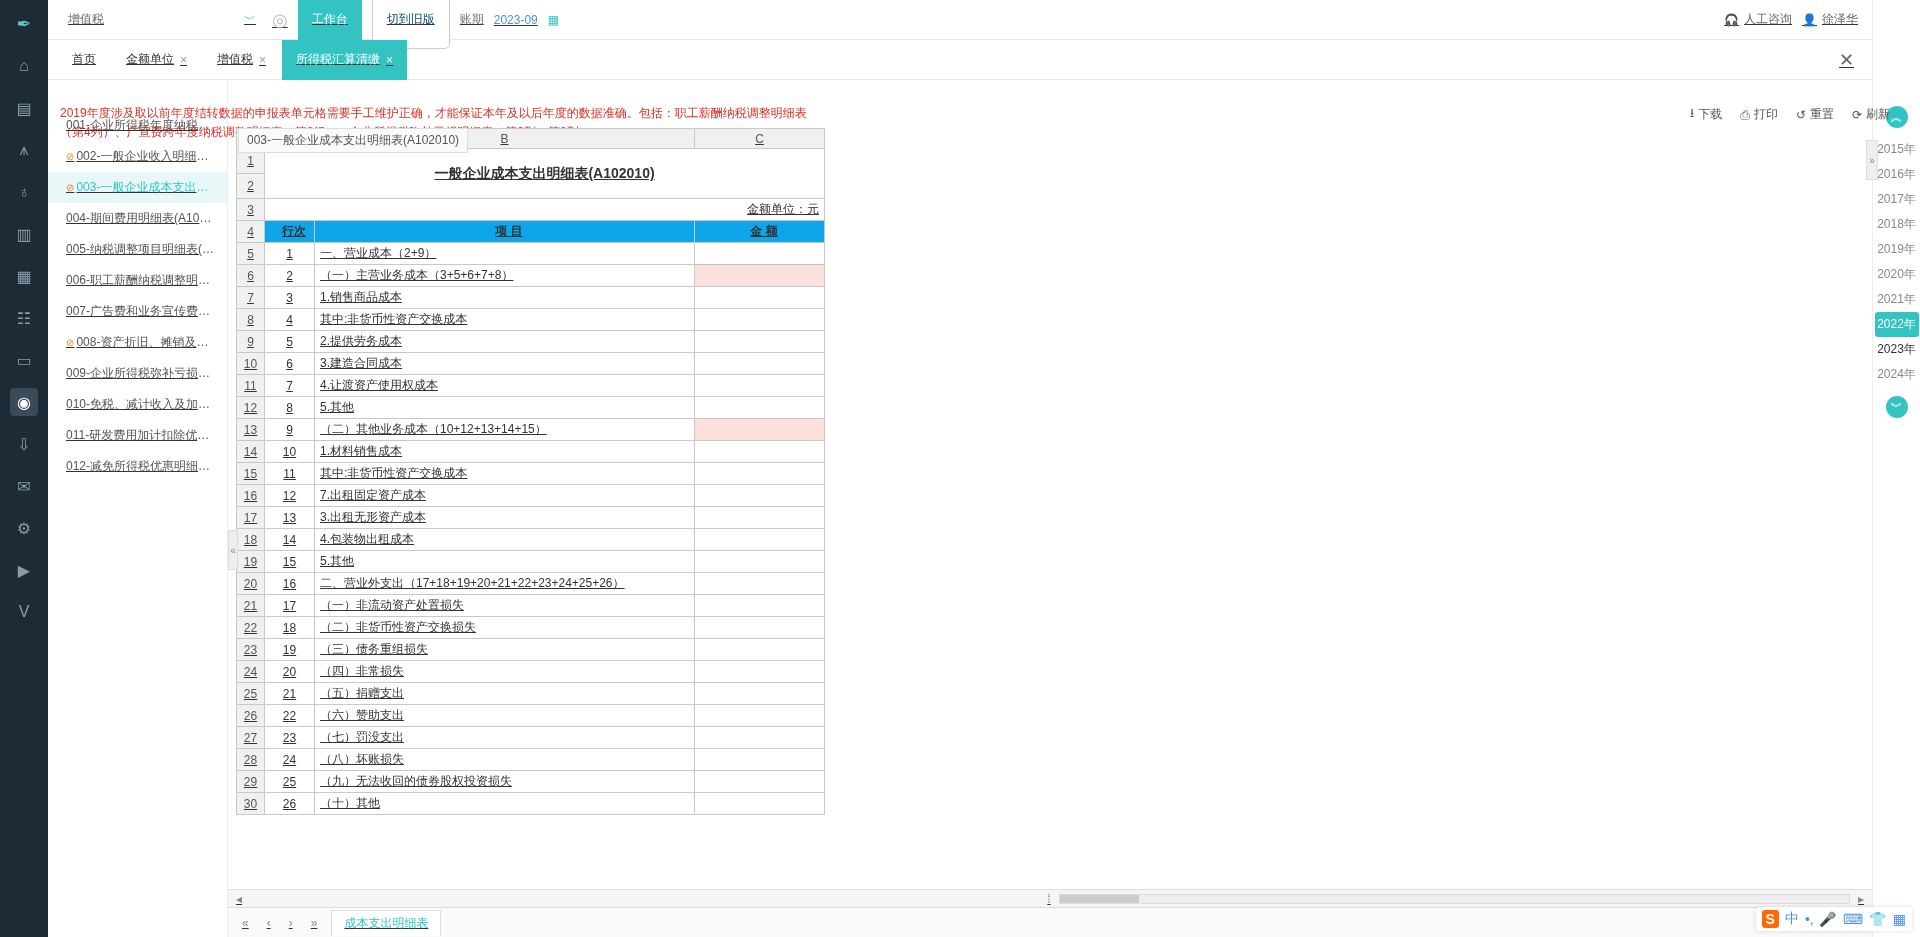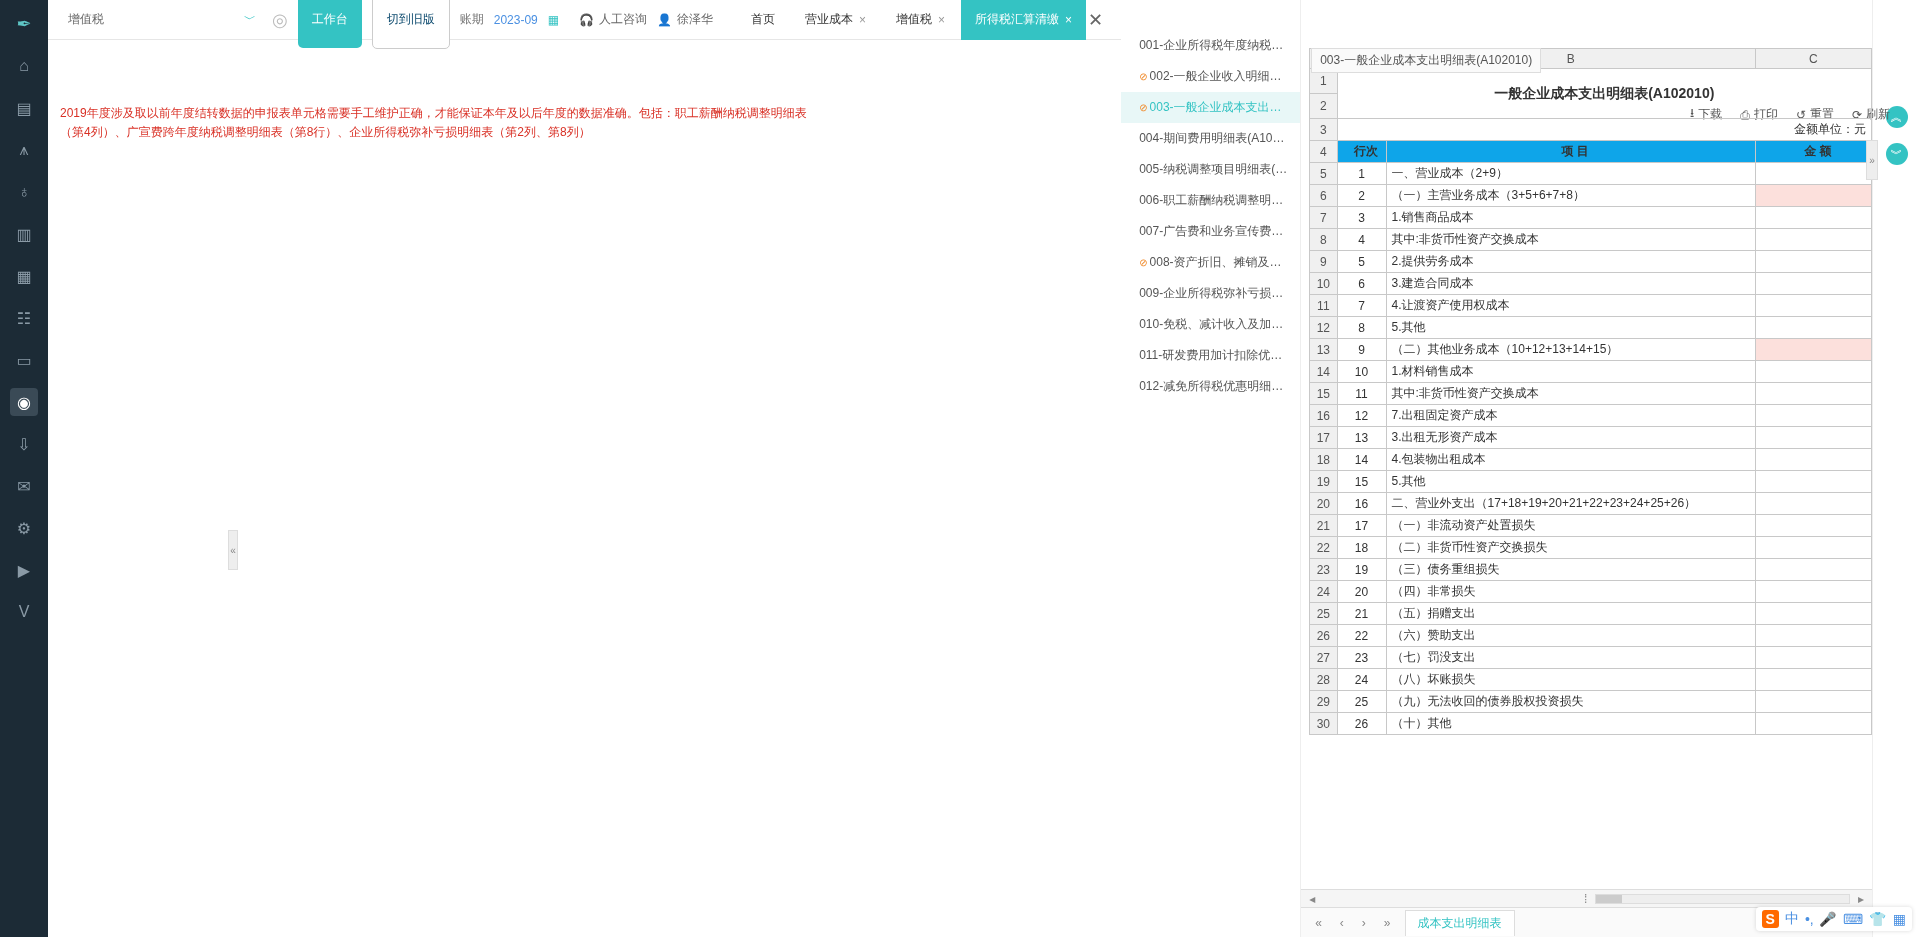--- a/index.html
+++ b/index.html
@@ -2,21 +2,21 @@
 <html><head>
   <meta charset="utf-8">
   <style>
     * { margin: 0; padding: 0; box-sizing: border-box; font-family: "Microsoft YaHei", Arial, sans-serif; }
     body { background: #f5f5f5; color: #333; font-size: 12px; overflow: hidden; }
     .app { display: flex; height: 937px; width: 1920px; }
     .left-rail { width: 48px; background: #1c2b36; display: flex; flex-direction: column; align-items: center; padding-top: 10px; gap: 14px; }
     .left-rail .logo { width: 28px; height: 28px; border-radius: 50%; display: flex; align-items:center; justify-content:center; color:#5ec5c5; font-size:18px; }
     .left-rail .nav-icon { width: 28px; height: 28px; display:flex; align-items:center; justify-content:center; color:#8a9aa6; font-size:16px; cursor:pointer; border-radius:4px; }
     .left-rail .nav-icon.active { background:#3a4a56; color:#fff; }
-    .main { flex:1; display:flex; background:#fff; }
+    .main { flex:1; display:flex; flex-direction:column; background:#fff;text-decoration:underline; }
     .topbar { height:40px; display:flex; align-items:center; padding:0 14px; border-bottom:1px solid #e6e6e6; background:#fff; gap:10px; }
     .topbar .dropdown { width:200px; color:#666; display:flex; align-items:center; justify-content:space-between; padding:4px 6px; cursor:pointer; }
     .topbar .btn { padding:20px 14px; border-radius:5px; cursor:pointer; font-size:12px; border:none; }
     .topbar .btn.teal { background:#34c3c3; color:#fff; }
     .topbar .btn.outline { background:#fff; border:1px solid #ccc; color:#0c4a6e; }
     .topbar .label { color:#737373; }
     .topbar .date { color:#4a90e2; }
     .topbar .spacer { flex:1; }
     .topbar .right-item { color:#666; display:flex; align-items:center; gap:5px; cursor:pointer; }
     .tabbar { height:40px; display:flex; align-items:center; border-bottom:1px solid #e6e6e6; padding:0 10px; gap:2px; }
@@ -105,21 +105,21 @@
         <span style="color:#bbb;">👤</span>
         <span>徐泽华</span>
       </div>
     </div>
 
     <div class="tabbar">
       <div class="tab">
           <span>首页</span>
         </div>
         <div class="tab">
-          <span>营业成本</span>
+          <span>金额单位</span>
           <span class="close">×</span>
         </div>
         <div class="tab">
           <span>增值税</span>
           <span class="close">×</span>
         </div>
         <div class="tab active">
           <span>所得税汇算清缴</span>
           <span class="close">×</span>
         </div>
@@ -374,20 +374,32 @@
           <div class="sheet-tab">成本支出明细表</div>
         </div>
       </div>
     </div>
   </div>
 
   <div class="sheet-collapse-right">»</div>
 
   <div class="year-rail">
     <div class="year-nav">︽</div>
+    <div id="years-host">
+        <div class="year-btn">2015年</div>
+        <div class="year-btn">2016年</div>
+        <div class="year-btn">2017年</div>
+        <div class="year-btn">2018年</div>
+        <div class="year-btn">2019年</div>
+        <div class="year-btn">2020年</div>
+        <div class="year-btn">2021年</div>
+        <div class="year-btn current">2022年</div>
+        <div class="year-btn dark">2023年</div>
+        <div class="year-btn">2024年</div>
+      </div>
     <div class="year-nav">︾</div>
   </div>
 </div>
 
 <div class="ime-bar">
   <span class="ime" style="background:#ff6a00;color:#fff;padding:1px 4px;border-radius:3px;font-weight:bold;">S</span>
   <span class="ime">中</span>
   <span class="ime">•,</span>
   <span class="ime">🎤</span>
   <span class="ime">⌨</span>

